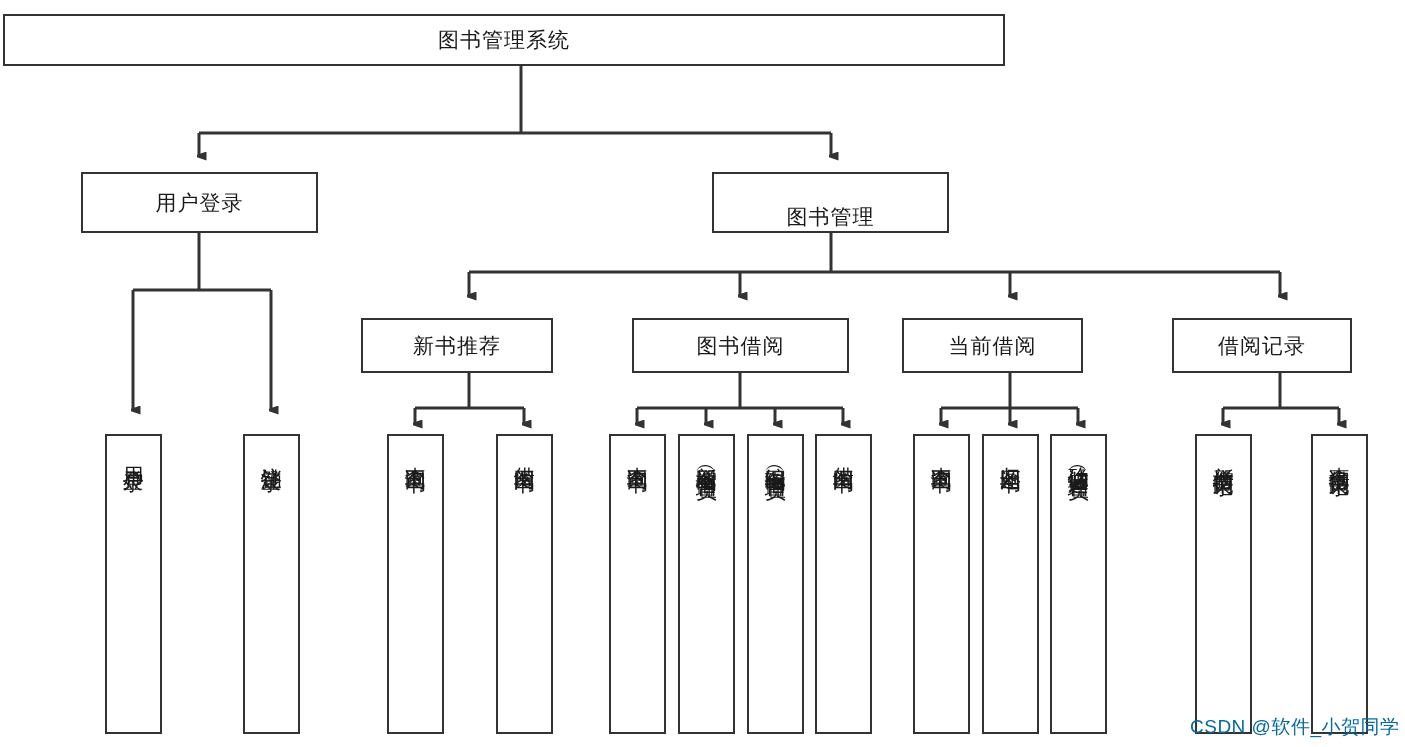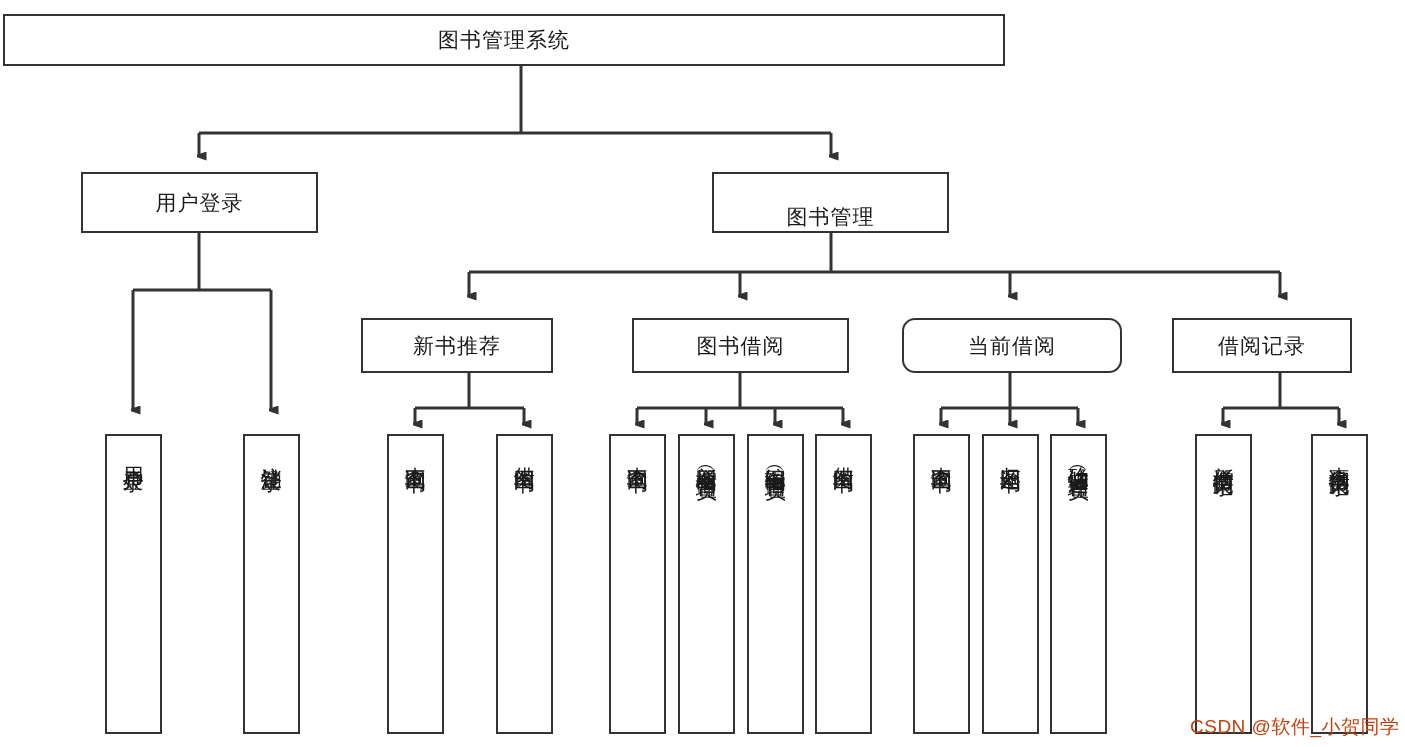--- a/index.html
+++ b/index.html
@@ -49,21 +49,21 @@
     text-orientation: upright;
     font-size: 21px;
     line-height: 1.12;
     letter-spacing: 2px;
     white-space: nowrap;
     color: #1a1a1a;
   }
   .watermark {
     position: absolute;
     font-size: 19px;
-    color: #c2410c;
+    color: #0369a1;
     white-space: nowrap;
     letter-spacing: 0.5px;
   }
 </style>
 </head>
 <body>
 
 <div id="canvas">
 
   <svg class="edges" viewBox="0 0 1405 747">
@@ -129,21 +129,21 @@
   </div>
 
   <div class="node node-h" style="left:361px; top:318px; width:192px; height:55px;">
     <span>新书推荐</span>
   </div>
 
   <div class="node node-h" style="left:632px; top:318px; width:217px; height:55px;">
     <span>图书借阅</span>
   </div>
 
-  <div class="node node-h" style="left:902px; top:318px; width:220px; height:55px;border-radius:13px;">
+  <div class="node node-h" style="left:902px; top:318px; width:181px; height:55px;">
     <span>当前借阅</span>
   </div>
 
   <div class="node node-h" style="left:1172px; top:318px; width:180px; height:55px;">
     <span>借阅记录</span>
   </div>
 
   <div class="node node-v" style="left:105px; top:434px; width:57px; height:300px;">
     <span class="vtext">用户登录</span>
   </div>

